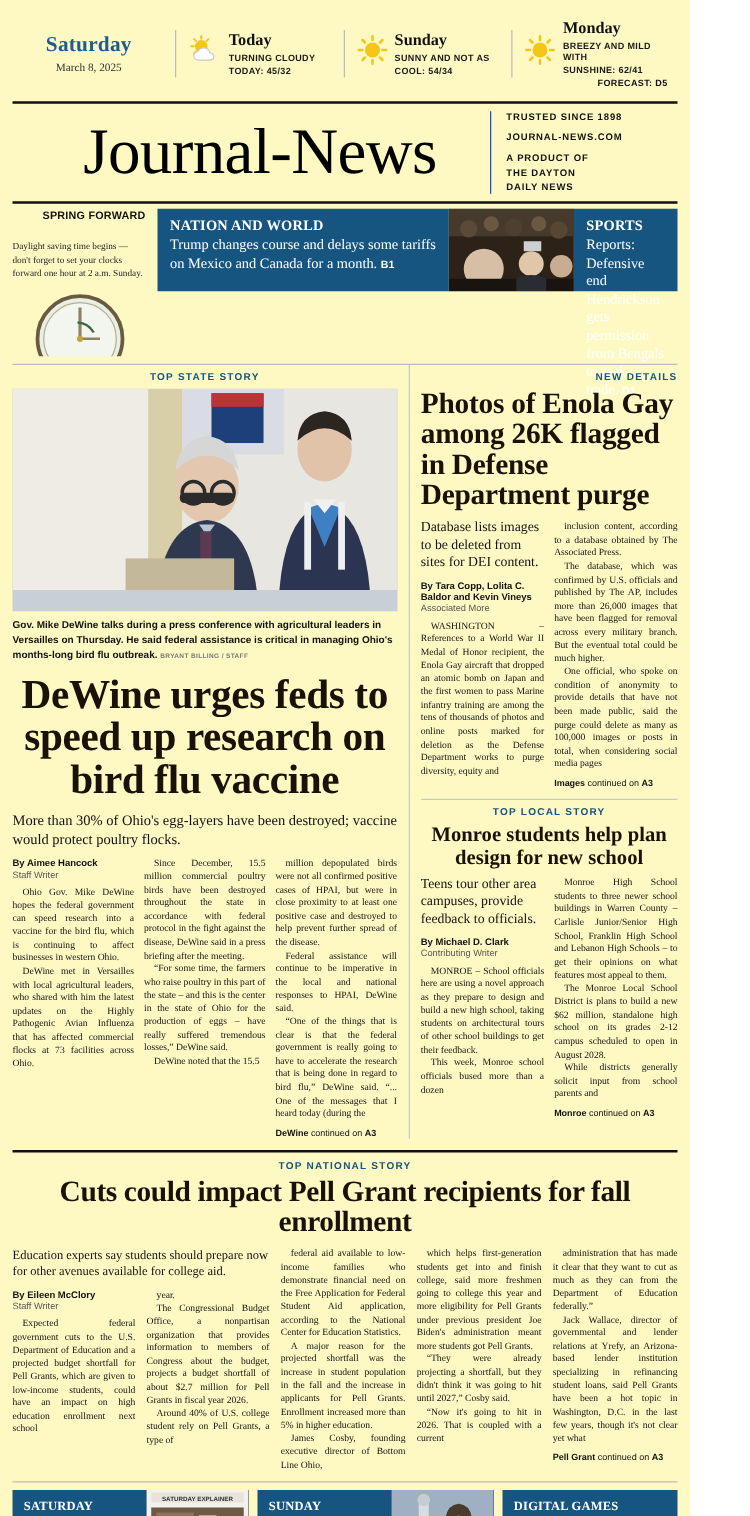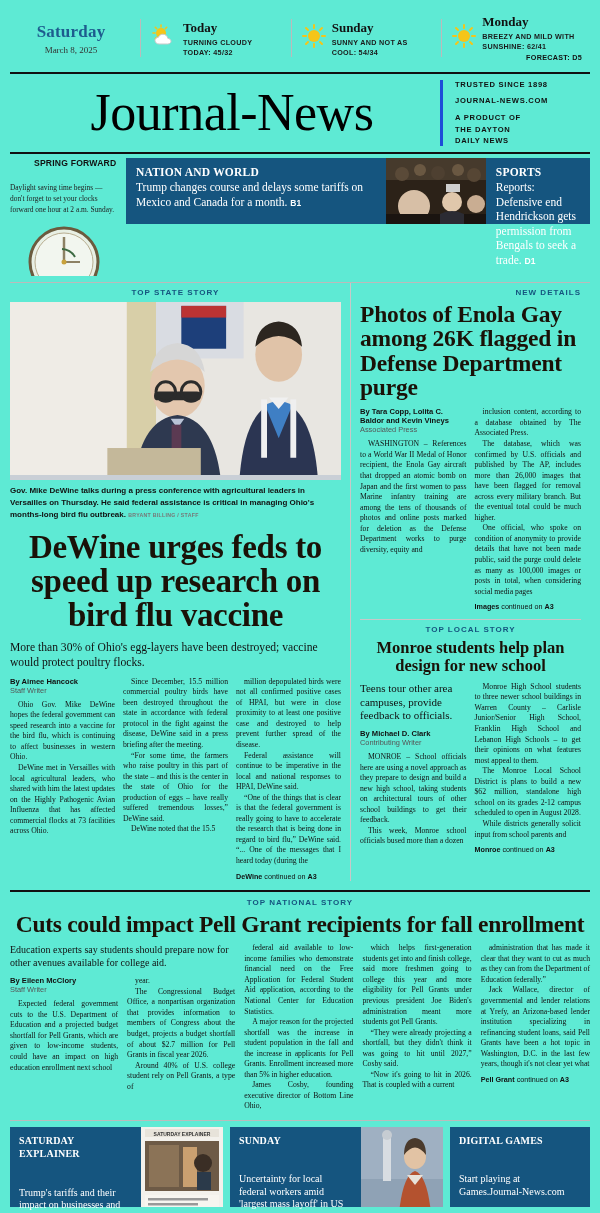--- a/index.html
+++ b/index.html
@@ -3,21 +3,21 @@
 <meta charset="utf-8">
 <style>
   * { box-sizing: border-box; margin: 0; padding: 0; }
   html, body {
     width: 600px; height: 1213px;
     background: #ffffff;
     font-family: "Liberation Sans", sans-serif;
     color: #111;
     overflow: hidden;
   }
-  .page { width: 600px; height: 1213px; position: relative; background:#5eead4; }
+  .page { width: 552px; height: 1213px; position: relative; background:#fef9c3; }
 
   
   .weatherbar {
     display: flex; align-items: center;
     padding: 14px 10px 8px 10px;
     gap: 0;
   }
   .wx-date { width: 128px; text-align: center; padding-right:6px;}
   .wx-day {
     font-family: "Liberation Serif", serif;
@@ -37,21 +37,21 @@
   .rule-thin  { height: 1px; background: #bbb; margin: 0 10px; }
 
   
   .masthead { display: flex; align-items: center; padding: 6px 10px 4px 10px; }
   .mast-logo {
     font-family: "Liberation Serif", serif;
     font-size: 52px; letter-spacing: -0.5px;
     font-weight: normal; color: #000; flex: 1; text-align: center;
     line-height: 1.05; padding-left: 14px;
   }
-  .mast-info { width: 150px; border-left: 3px solid #1d4ed8; padding-left: 12px; }
+  .mast-info { width: 150px; border-left: 1px solid #1d4ed8; padding-left: 12px; }
   .mast-info div { font-size: 7.6px; font-weight: bold; letter-spacing: .7px; color: #111; margin-bottom: 7px; }
   .mast-info .prod { margin-bottom: 0; line-height: 1.5; }
 
   
   .skybox { display: flex; padding: 4px 10px 0 10px; gap: 0; align-items: flex-start; }
   .spring { width: 116px; padding-right: 8px; }
   .spring-h { font-size: 8.6px; font-weight: bold; letter-spacing: .2px; margin-left: 24px; }
   .spring-t { font-size: 7.4px; line-height: 1.45; margin-top: 15px; color:#222; font-family:"Liberation Serif",serif;}
   .clockwrap { margin-top: 4px; display:flex; justify-content:center; }
   .refers { flex: 1; display: flex; height: 66px; }
@@ -369,22 +369,23 @@
         </div>
       </div>
     </div>
 
     <div class="colR">
       <div class="kicker" style="text-align:right">NEW DETAILS</div>
       <div class="hl-r">Photos of Enola Gay among 26K flagged in Defense Department purge</div>
 
       <div style="display:flex; gap:8px;">
         <div style="flex:1">
+          <div class="deck-r">Database lists images to be deleted from sites for DEI content.</div>
           <div class="byline">By Tara Copp, Lolita C. Baldor and Kevin Vineys</div>
-          <div class="byrole">Associated Press</div>
+          <div class="byrole">Associated More</div>
           <div class="body-txt">
             <p class="first">WASHINGTON – References to a World War II Medal of Honor recipient, the Enola Gay aircraft that dropped an atomic bomb on Japan and the first women to pass Marine infantry training are among the tens of thousands of photos and online posts marked for deletion as the Defense Department works to purge diversity, equity and</p>
           </div>
         </div>
         <div style="flex:1">
           <div class="body-txt">
             <p>inclusion content, according to a database obtained by The Associated Press.</p>
             <p>The database, which was confirmed by U.S. officials and published by The AP, includes more than 26,000 images that have been flagged for removal across every military branch. But the eventual total could be much higher.</p>
             <p>One official, who spoke on condition of anonymity to provide details that have not been made public, said the purge could delete as many as 100,000 images or posts in total, when considering social media pages</p>
           </div>

